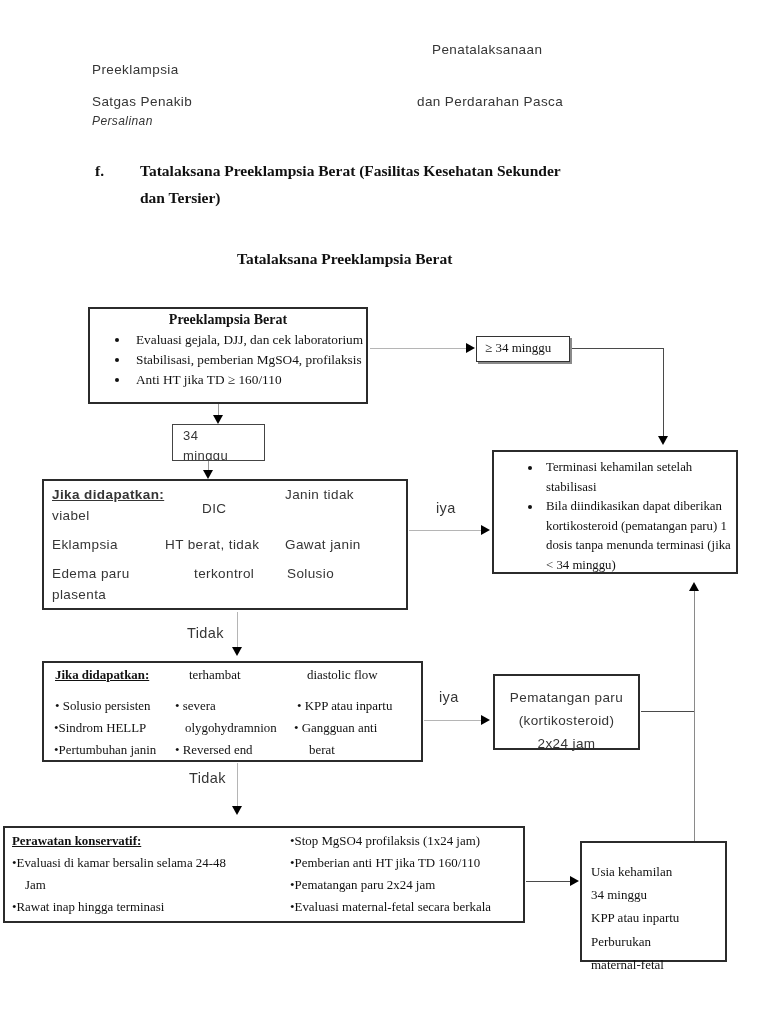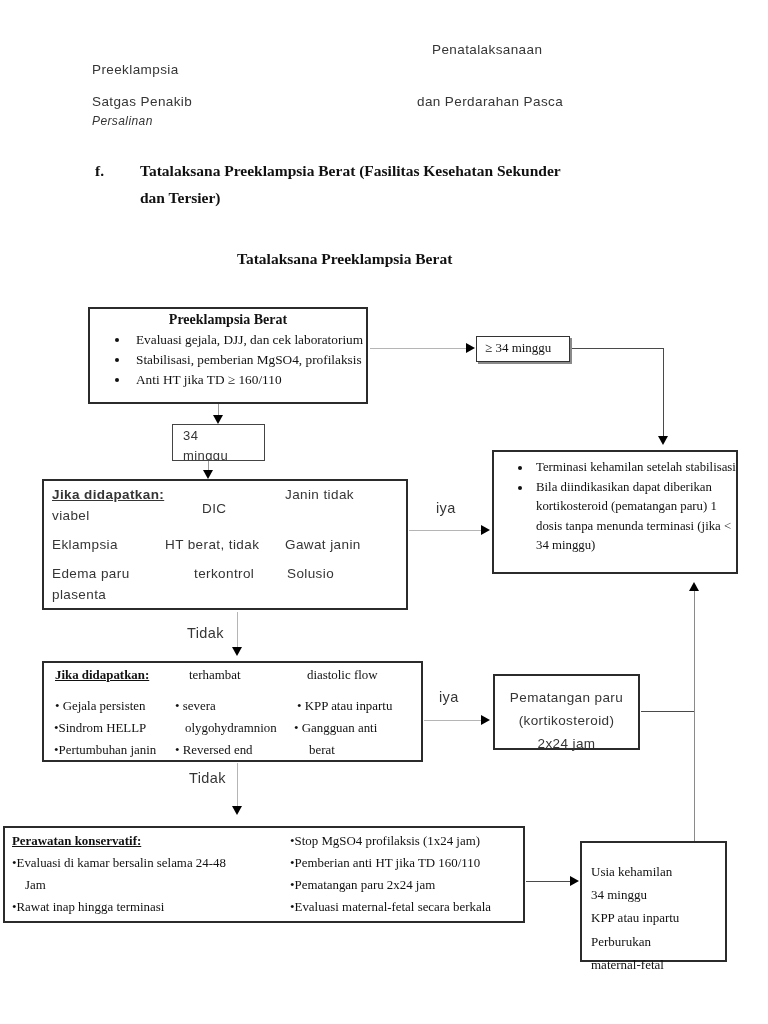--- a/index.html
+++ b/index.html
@@ -14,21 +14,21 @@
   .thin{border-width:1px;}
   .hline{position:absolute;height:1px;background:#9a9a9a;}
   .vline{position:absolute;width:1px;background:#9a9a9a;}
   .dark{background:#4a4a4a;}
   .arr{position:absolute;width:0;height:0;}
   .arr-right{border-top:5px solid transparent;border-bottom:5px solid transparent;border-left:9px solid #000;}
   .arr-down{border-left:5px solid transparent;border-right:5px solid transparent;border-top:9px solid #000;}
   .arr-up{border-left:5px solid transparent;border-right:5px solid transparent;border-bottom:9px solid #000;}
   .b1-list{margin:2px 0 0 0;padding-left:40px;font-size:13.3px;line-height:20px;}
   .b1-list li{list-style-type:disc;padding-left:6px;}
-  .term-list{margin:6px 0 4px 0;padding-left:38px;font-size:12.8px;line-height:19.5px;}
+  .term-list{margin:6px 0 4px 0;padding-left:48px;font-size:12.8px;line-height:19.5px;}
   .term-list li{list-style-type:disc;padding-left:4px;}
   .cell{position:absolute;white-space:nowrap;}
 </style>
 </head>
 <body>
 
 <div class="page">
 
   <div class="abs sans" style="left:432px;top:42px;font-size:13.5px;">Penatalaksanaan</div>
   <div class="abs sans" style="left:92px;top:62px;font-size:13.5px;">Preeklampsia</div>
@@ -99,21 +99,21 @@
   </div>
 
   <div class="abs sans" style="left:187px;top:625px;font-size:14.5px;">Tidak</div>
   <div class="vline" style="left:237px;top:612px;height:36px;background:#b5b5b5;"></div>
   <div class="arr arr-down" style="left:232px;top:647px;"></div>
 
   <div class="fbox serif" style="left:42px;top:661px;width:381px;height:101px;font-size:12.9px;">
     <span class="cell bold und" style="left:11px;top:5px;">Jika didapatkan:</span>
     <span class="cell" style="left:145px;top:5px;">terhambat</span>
     <span class="cell" style="left:263px;top:5px;">diastolic flow</span>
-    <span class="cell" style="left:11px;top:36px;">• Gejala persisten</span>
+    <span class="cell" style="left:11px;top:36px;">• Solusio persisten</span>
     <span class="cell" style="left:131px;top:36px;">• severa</span>
     <span class="cell" style="left:253px;top:36px;">• KPP atau inpartu</span>
     <span class="cell" style="left:10px;top:58px;">•Sindrom HELLP</span>
     <span class="cell" style="left:141px;top:58px;text-align:center;">olygohydramnion</span>
     <span class="cell" style="left:250px;top:58px;">• Gangguan anti</span>
     <span class="cell" style="left:10px;top:80px;">•Pertumbuhan janin</span>
     <span class="cell" style="left:131px;top:80px;">• Reversed end</span>
     <span class="cell" style="left:265px;top:80px;">berat</span>
   </div>
 

